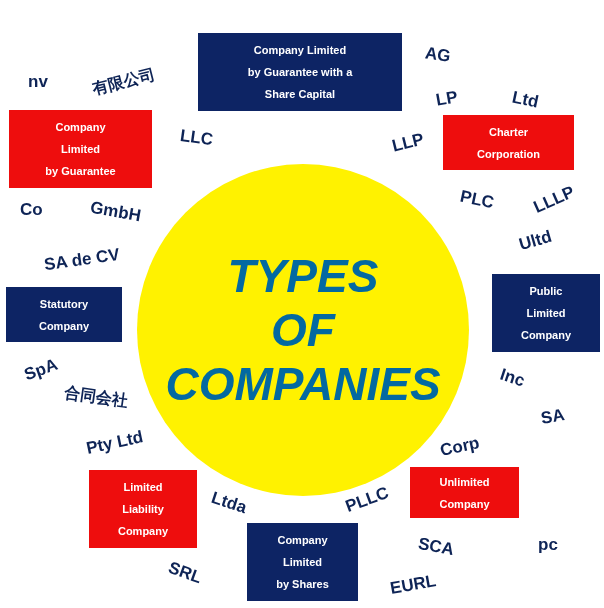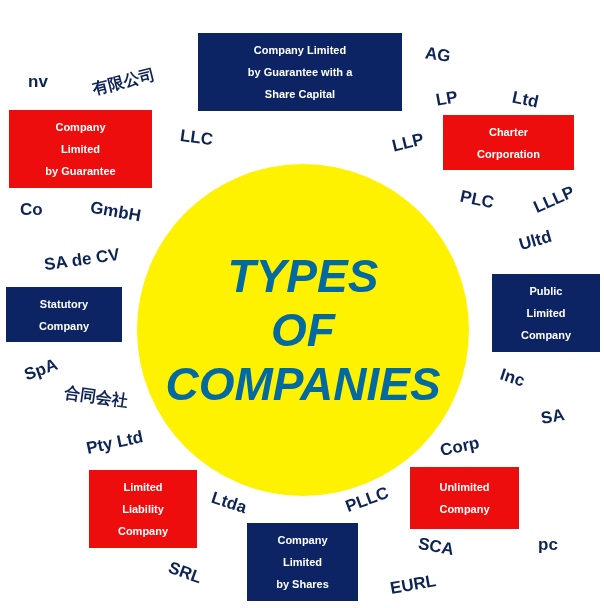--- a/index.html
+++ b/index.html
@@ -70,21 +70,21 @@
   <span>Limited</span>
   <span>Company</span>
 </div>
 
 <div class="box red" style="left:89px;top:470px;width:108px;height:78px;">
   <span>Limited</span>
   <span>Liability</span>
   <span>Company</span>
 </div>
 
-<div class="box red" style="left:410px;top:467px;width:109px;height:62px;justify-content:center;">
+<div class="box red" style="left:410px;top:467px;width:109px;height:51px;justify-content:center;">
   <span>Unlimited</span>
   <span>Company</span>
 </div>
 
 <div class="box navy" style="left:247px;top:523px;width:111px;height:78px;">
   <span>Company</span>
   <span>Limited</span>
   <span>by Shares</span>
 </div>
 

